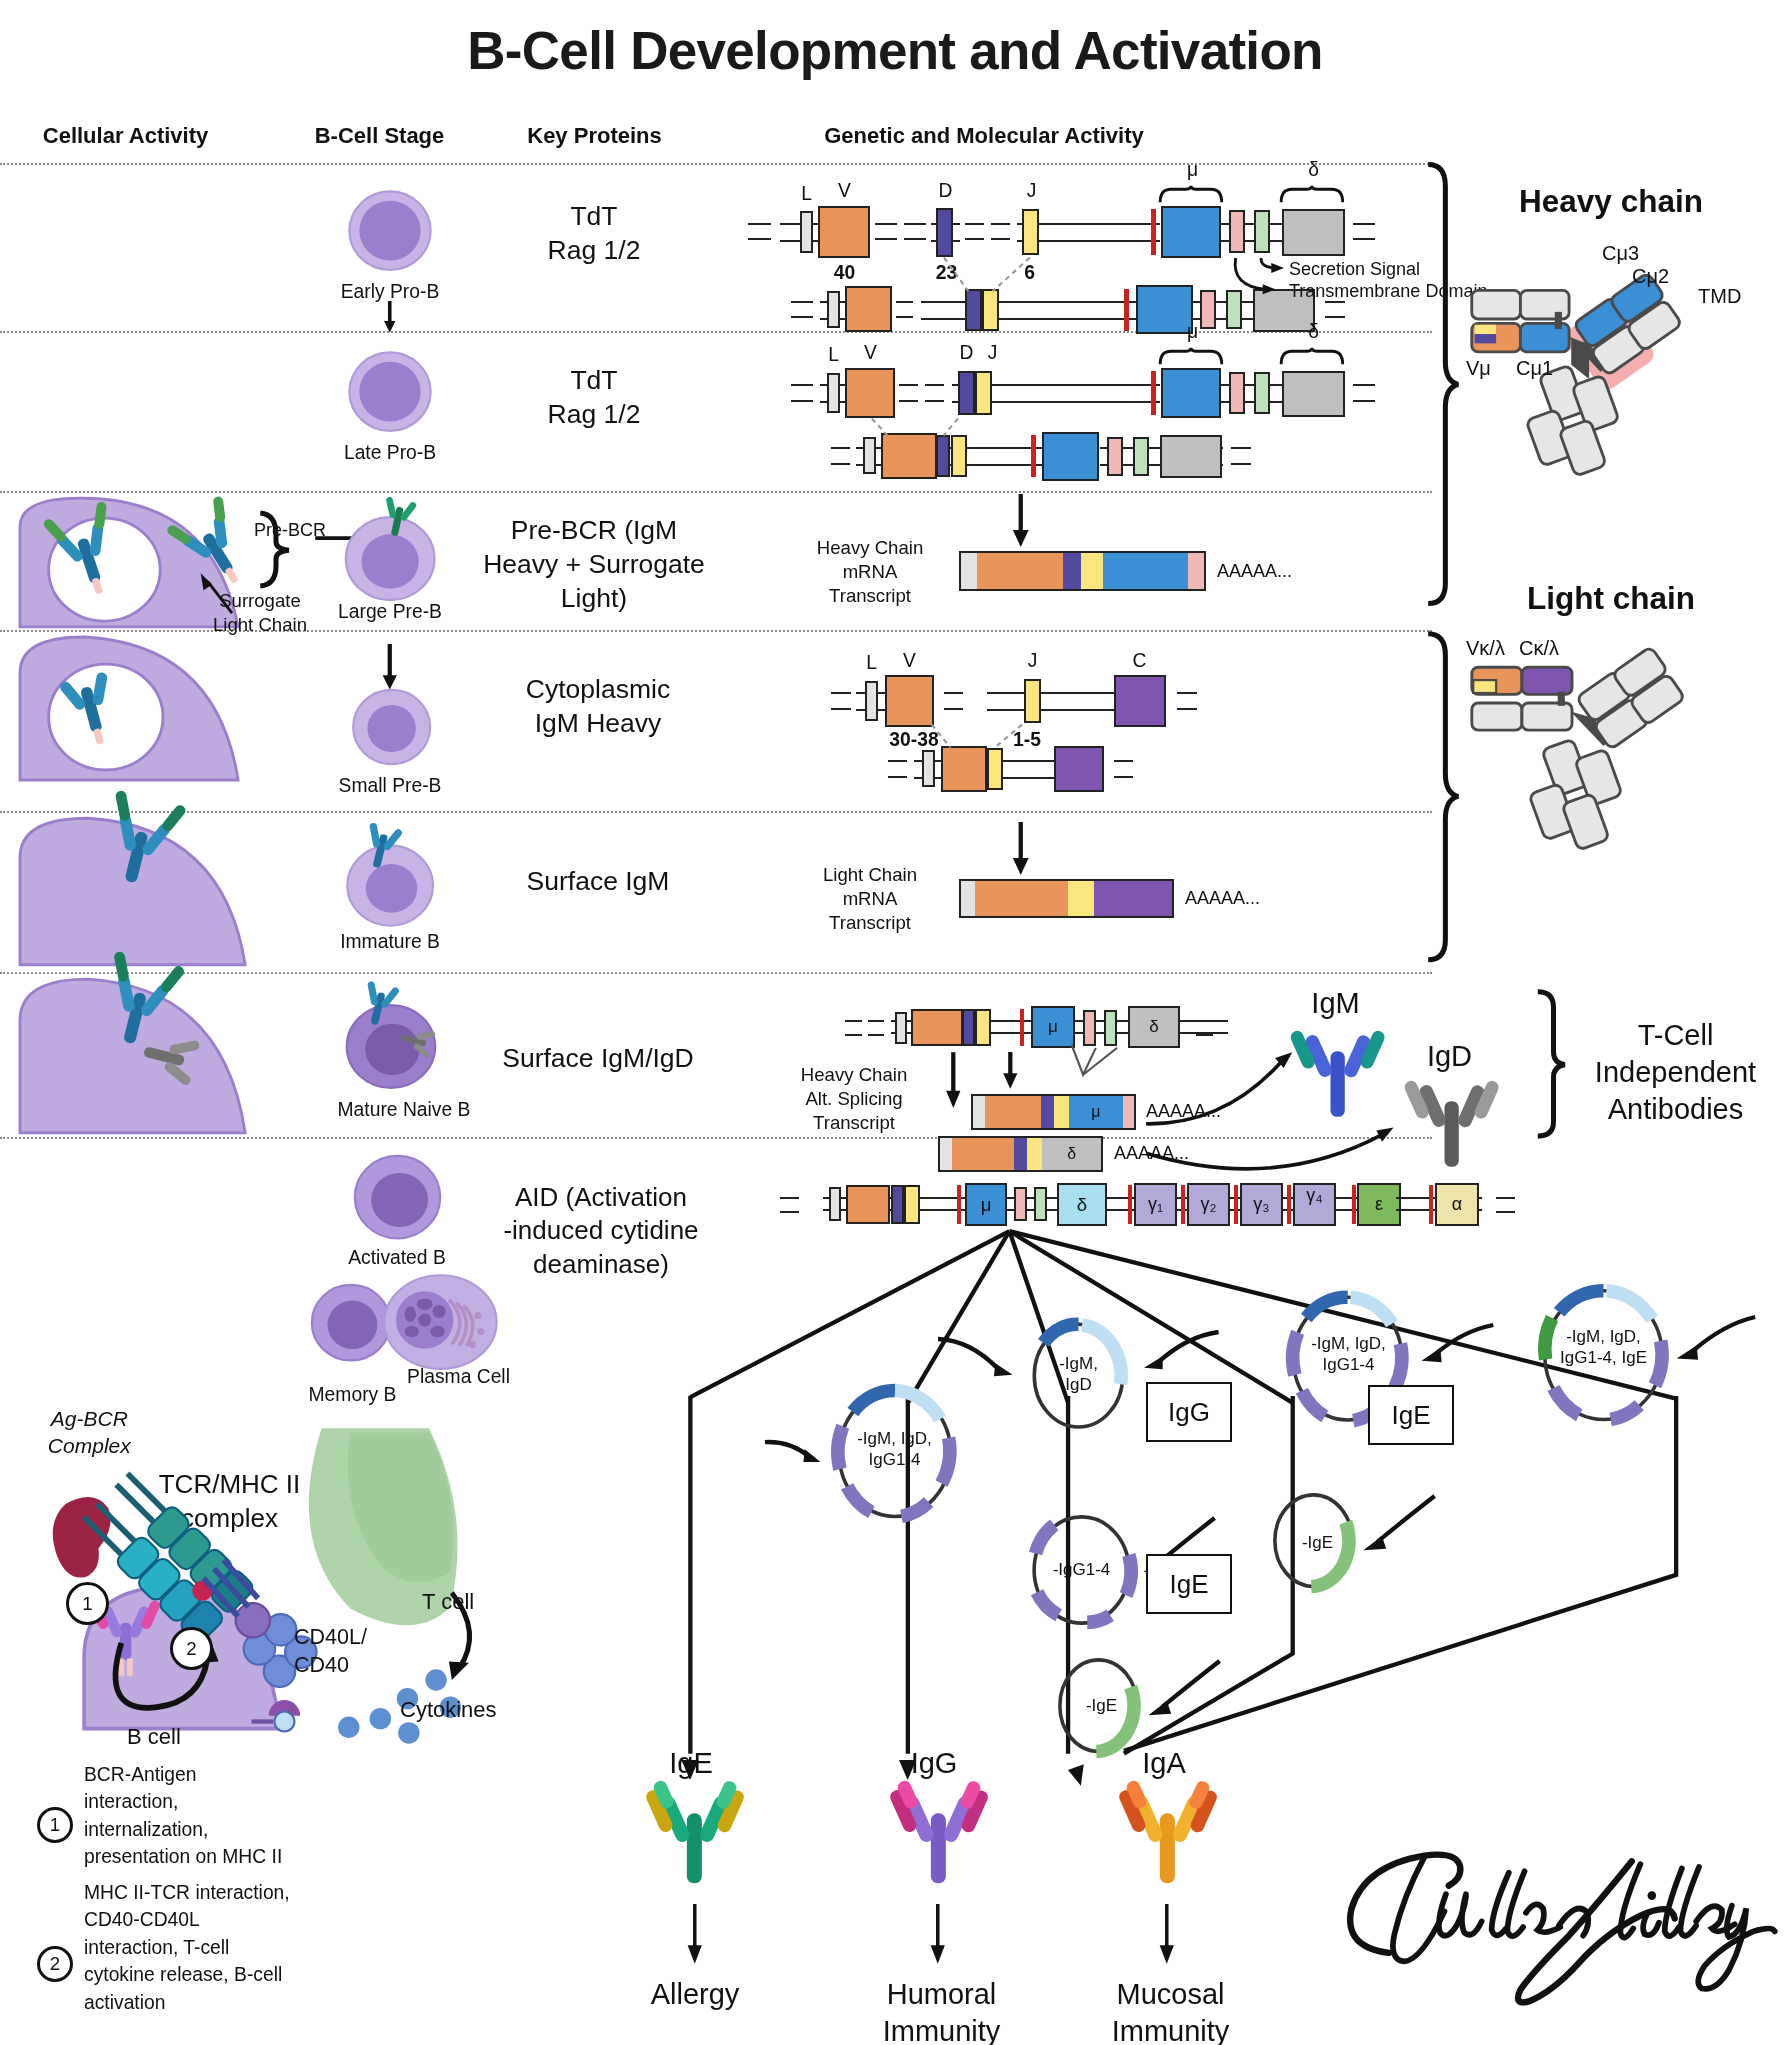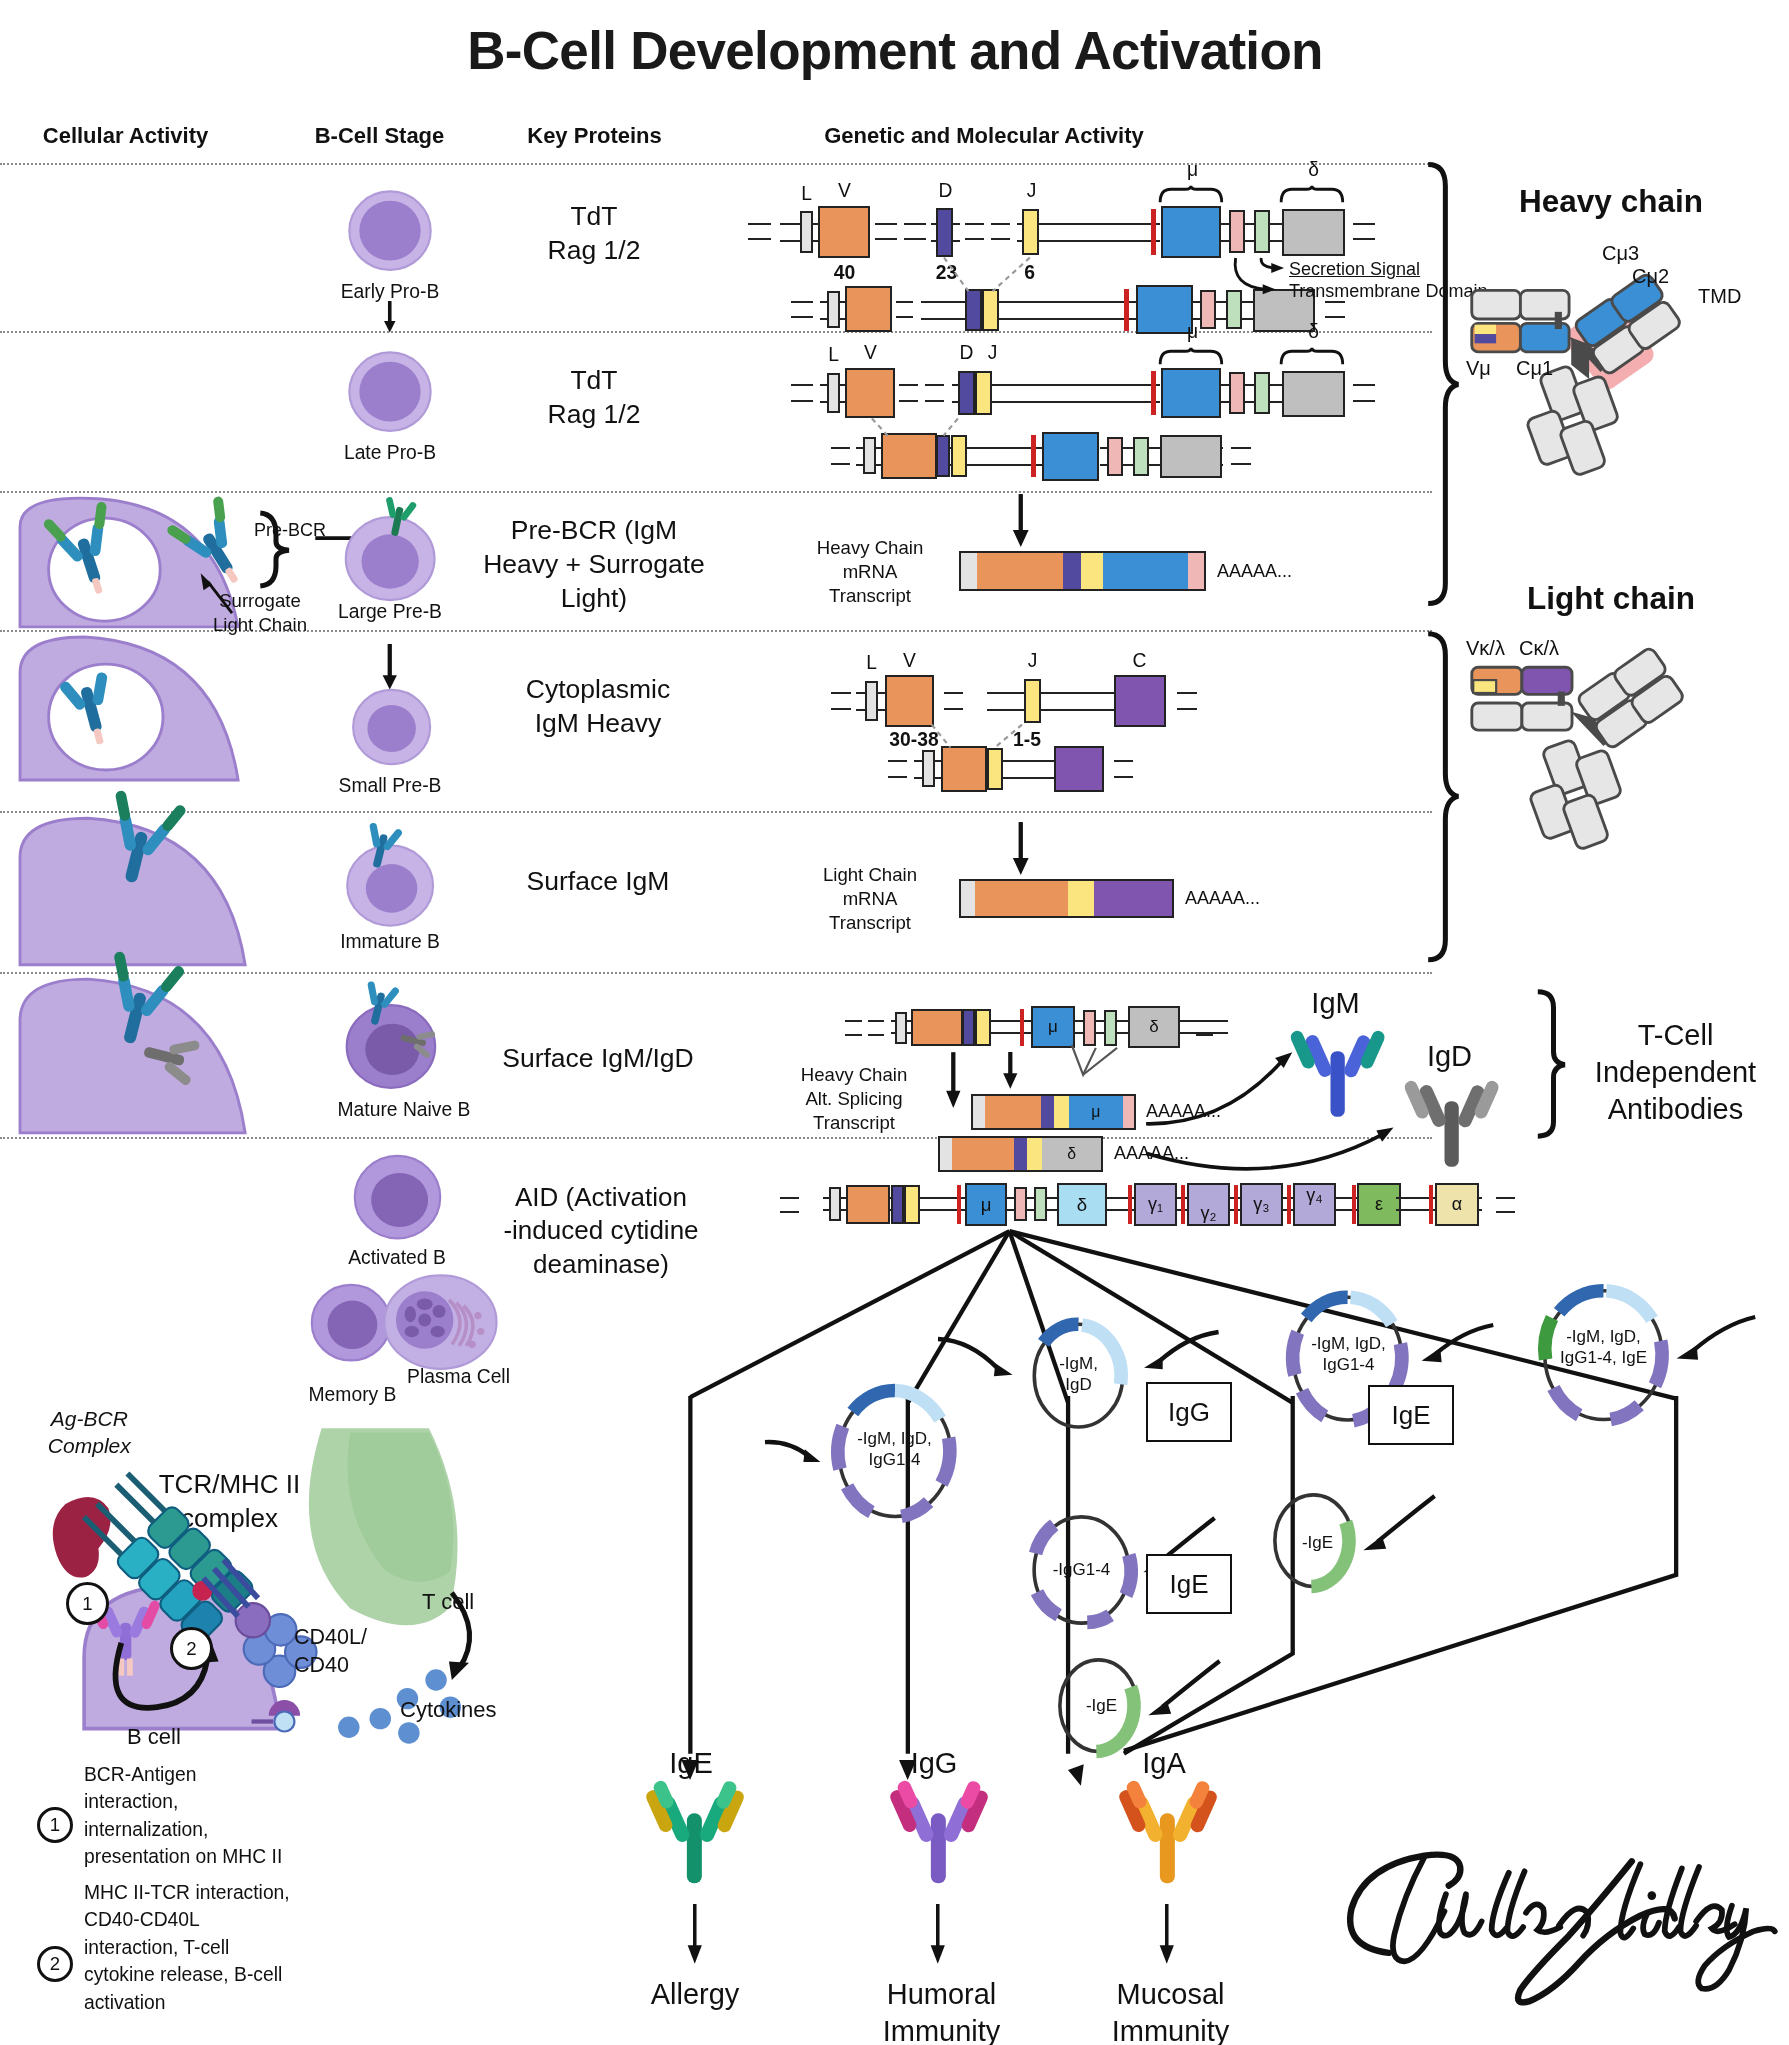--- a/index.html
+++ b/index.html
@@ -162,21 +162,21 @@
 <svg style="left:924px; top:254px; width:143px; height:43px;" viewBox="0 0 200 60" width="143" height="43">
   <line x1="28" y1="5" x2="62" y2="52" stroke="#999" stroke-width="3" stroke-dasharray="7,6"></line>
   <line x1="148" y1="5" x2="96" y2="52" stroke="#999" stroke-width="3" stroke-dasharray="7,6"></line>
 </svg>
 <svg style="left:1228px; top:258px; width:115px; height:57px;" viewBox="0 0 160 80" width="115" height="57">
   <path d="M10 0 Q4 40 52 44" fill="none" stroke="#111" stroke-width="4"></path>
   <polygon points="66,44 48,37 48,51" fill="#111"></polygon>
   <path d="M46 0 Q44 12 64 14" fill="none" stroke="#111" stroke-width="4"></path>
   <polygon points="78,14 60,7 60,21" fill="#111"></polygon>
 </svg>
-<div class="tinylabel" style="left:1289px; top:259px;text-decoration:underline;">Secretion Signal</div>
+<div class="tinylabel" style="left:1289px; top:259px;">Secretion Signal</div>
 <div class="tinylabel" style="left:1289px; top:281px;">Transmembrane Domain</div>
 
 <svg style="left:347px; top:351px; width:86px; height:82px;" viewBox="0 0 120 115" width="86" height="82">
   <ellipse cx="60" cy="57" rx="57" ry="55" fill="#C7B3E6" stroke="#B09BD8" stroke-width="3"></ellipse>
   <ellipse cx="60" cy="57" rx="43" ry="42" fill="#9B7ECC"></ellipse>
 </svg>
 <div class="cell-label" style="left:304px; top:442px; width:172px;">Late Pro-B</div>
 <div class="keyprot" style="left:494px; top:364px; width:200px;">
   <div>TdT</div>
   <div>Rag 1/2</div>
@@ -579,21 +579,21 @@
 <div class="gbox" style="left:1014px; top:1187px; width:13px; height:34px; background:#F0B7B7;"></div>
 <div class="gbox" style="left:1034px; top:1187px; width:13px; height:34px; background:#BFE0BC;"></div>
 <div class="gbox" style="left:1057px; top:1183px; width:50px; height:43px; background:#A9DDF2; display:flex;align-items:center;justify-content:center;font-size:18.6px;color:#111;">
   <span>δ</span>
 </div>
 <div class="abs" style="left:1128px; top:1185px; width:4.3px; height:39px; background:#CC2222;"></div>
 <div class="gbox" style="left:1134px; top:1183px; width:43px; height:43px; background:#B3A9D9; display:flex;align-items:center;justify-content:center;font-size:18px;color:#111;">
   <span>γ₁</span>
 </div>
 <div class="abs" style="left:1181px; top:1185px; width:4.3px; height:39px; background:#CC2222;"></div>
-<div class="gbox" style="left:1187px; top:1183px; width:43px; height:43px; background:#B3A9D9; display:flex;align-items:flex-end;justify-content:center;font-size:18px;color:#111;">
+<div class="gbox" style="left:1187px; top:1183px; width:43px; height:43px; background:#B3A9D9; display:flex;align-items:center;justify-content:center;font-size:18px;color:#111;">
   <span>γ₂</span>
 </div>
 <div class="abs" style="left:1234px; top:1185px; width:4.3px; height:39px; background:#CC2222;"></div>
 <div class="gbox" style="left:1240px; top:1183px; width:43px; height:43px; background:#B3A9D9; display:flex;align-items:center;justify-content:center;font-size:18px;color:#111;">
   <span>γ₃</span>
 </div>
 <div class="abs" style="left:1287px; top:1185px; width:4.3px; height:39px; background:#CC2222;"></div>
 <div class="gbox" style="left:1293px; top:1183px; width:43px; height:43px; background:#B3A9D9; display:flex;align-items:flex-start;justify-content:center;font-size:18px;color:#111;">
   <span>γ₄</span>
 </div>

